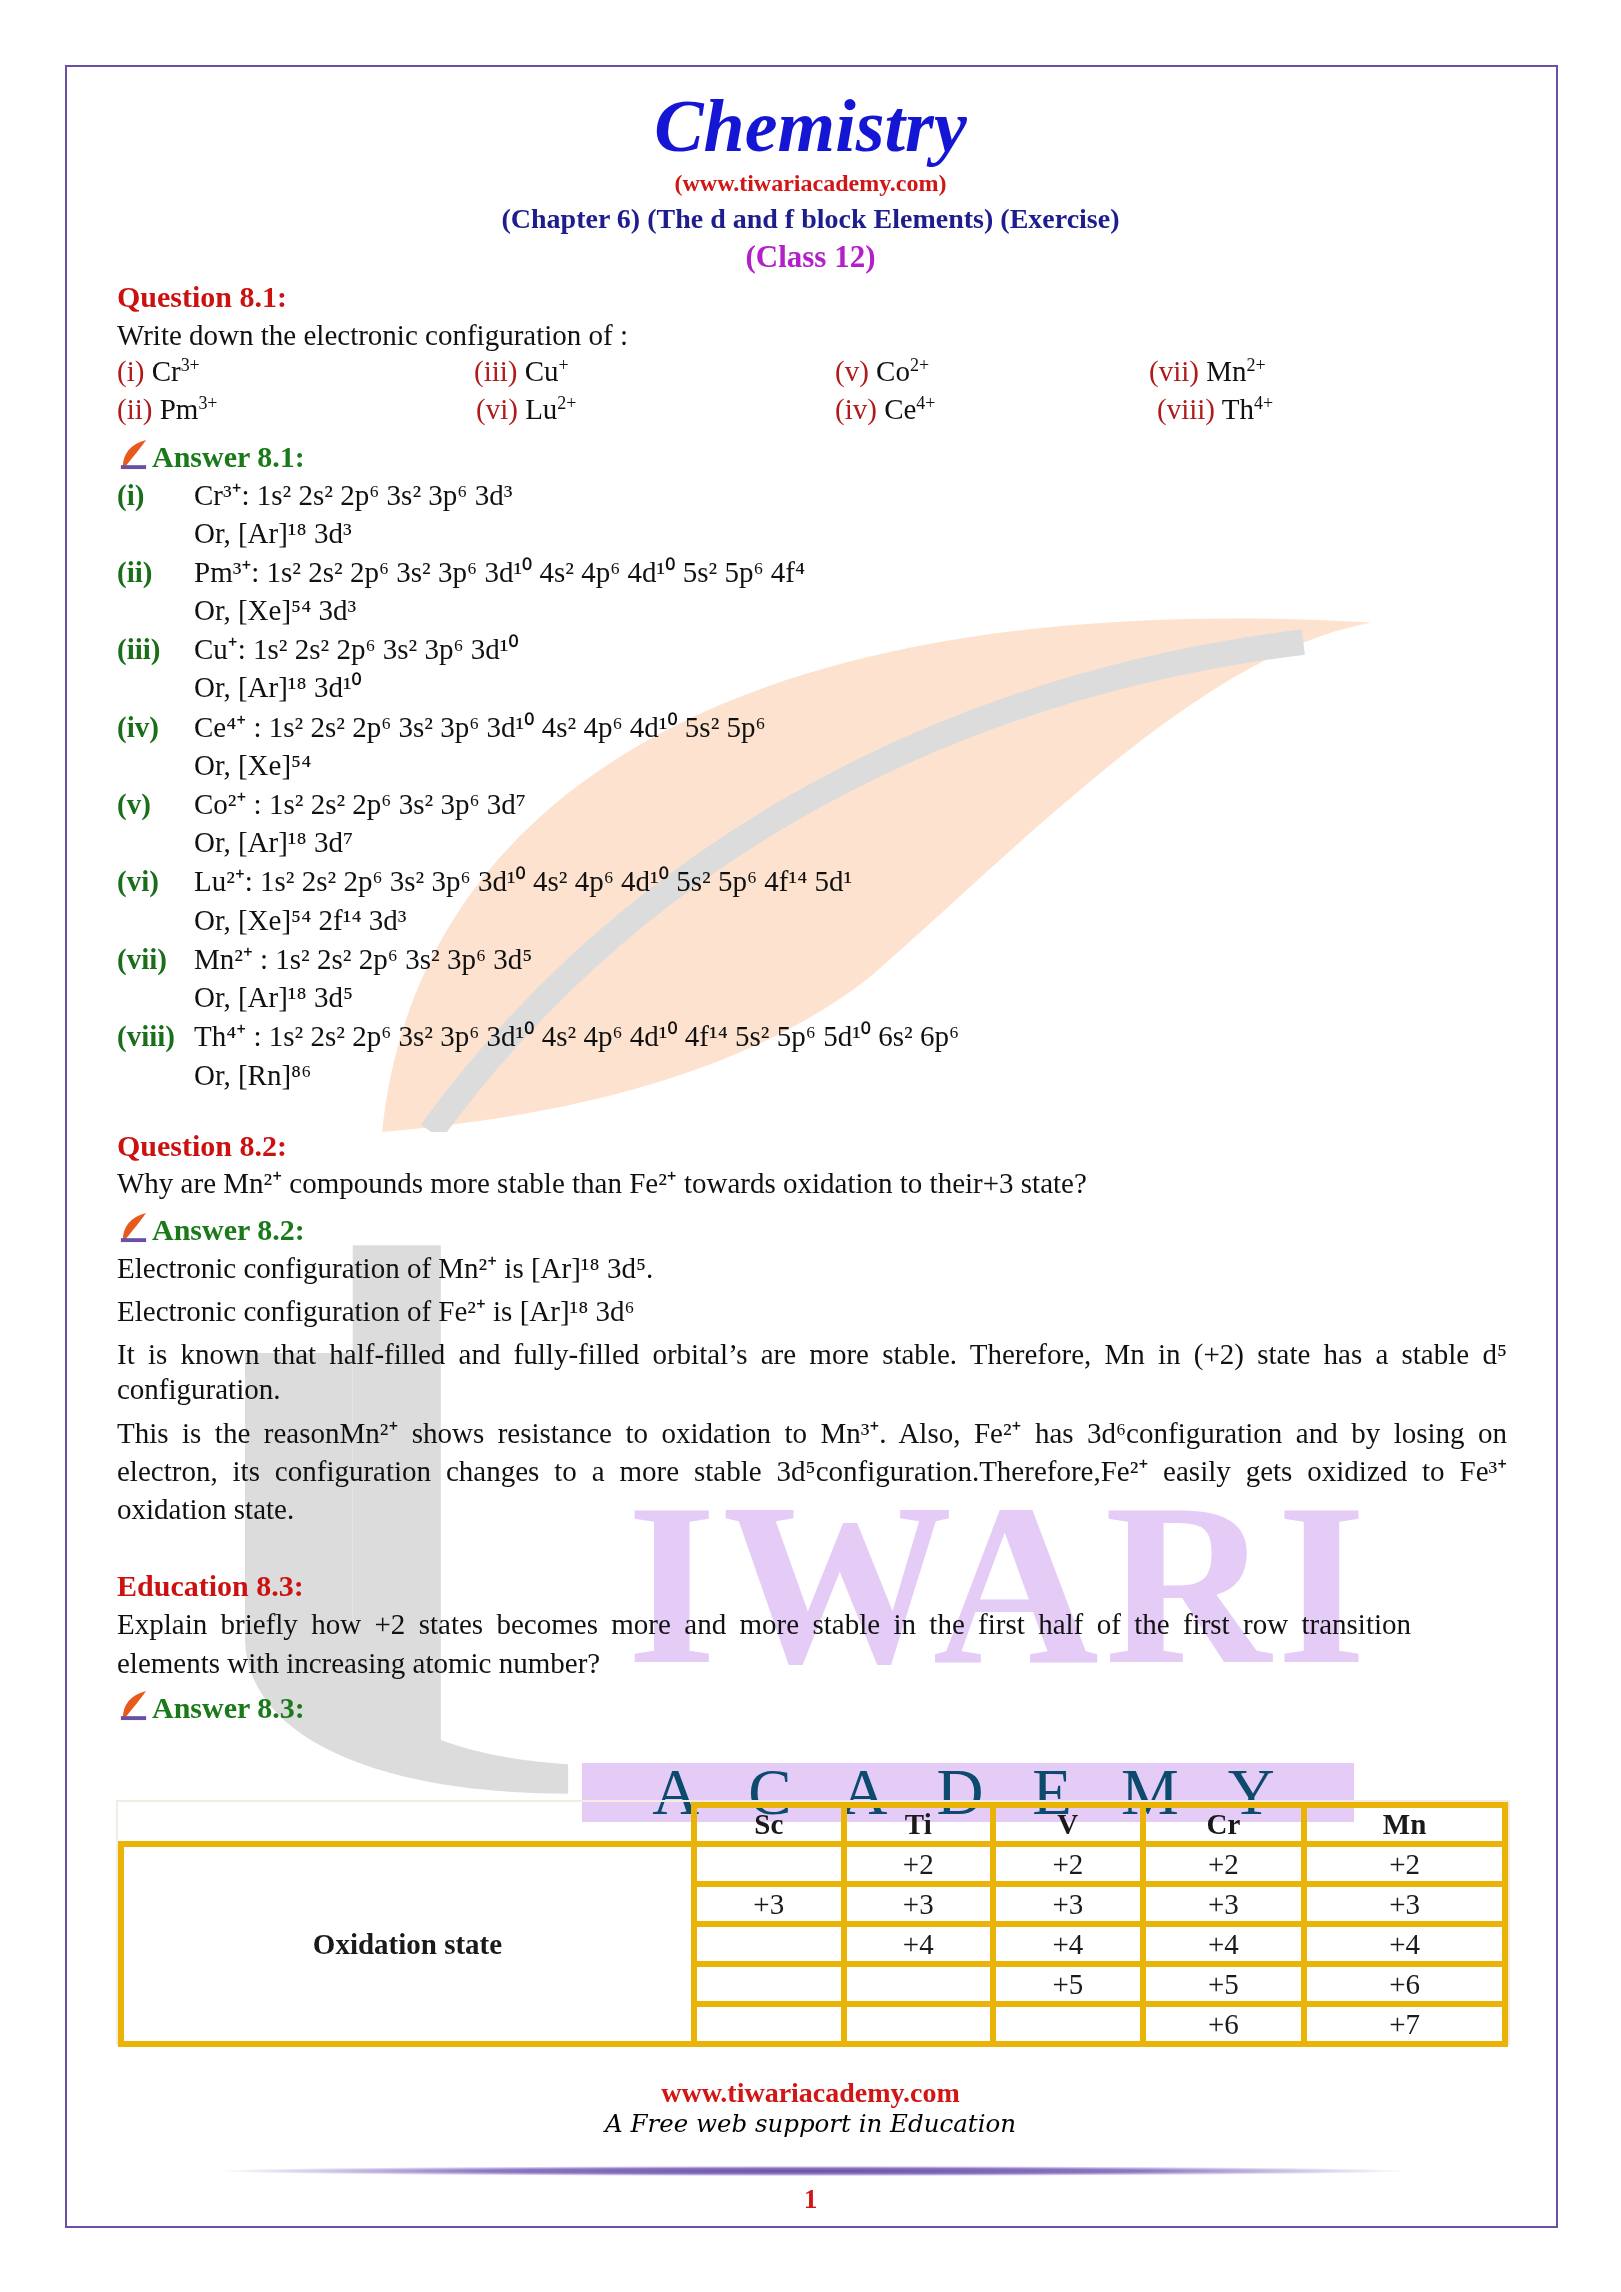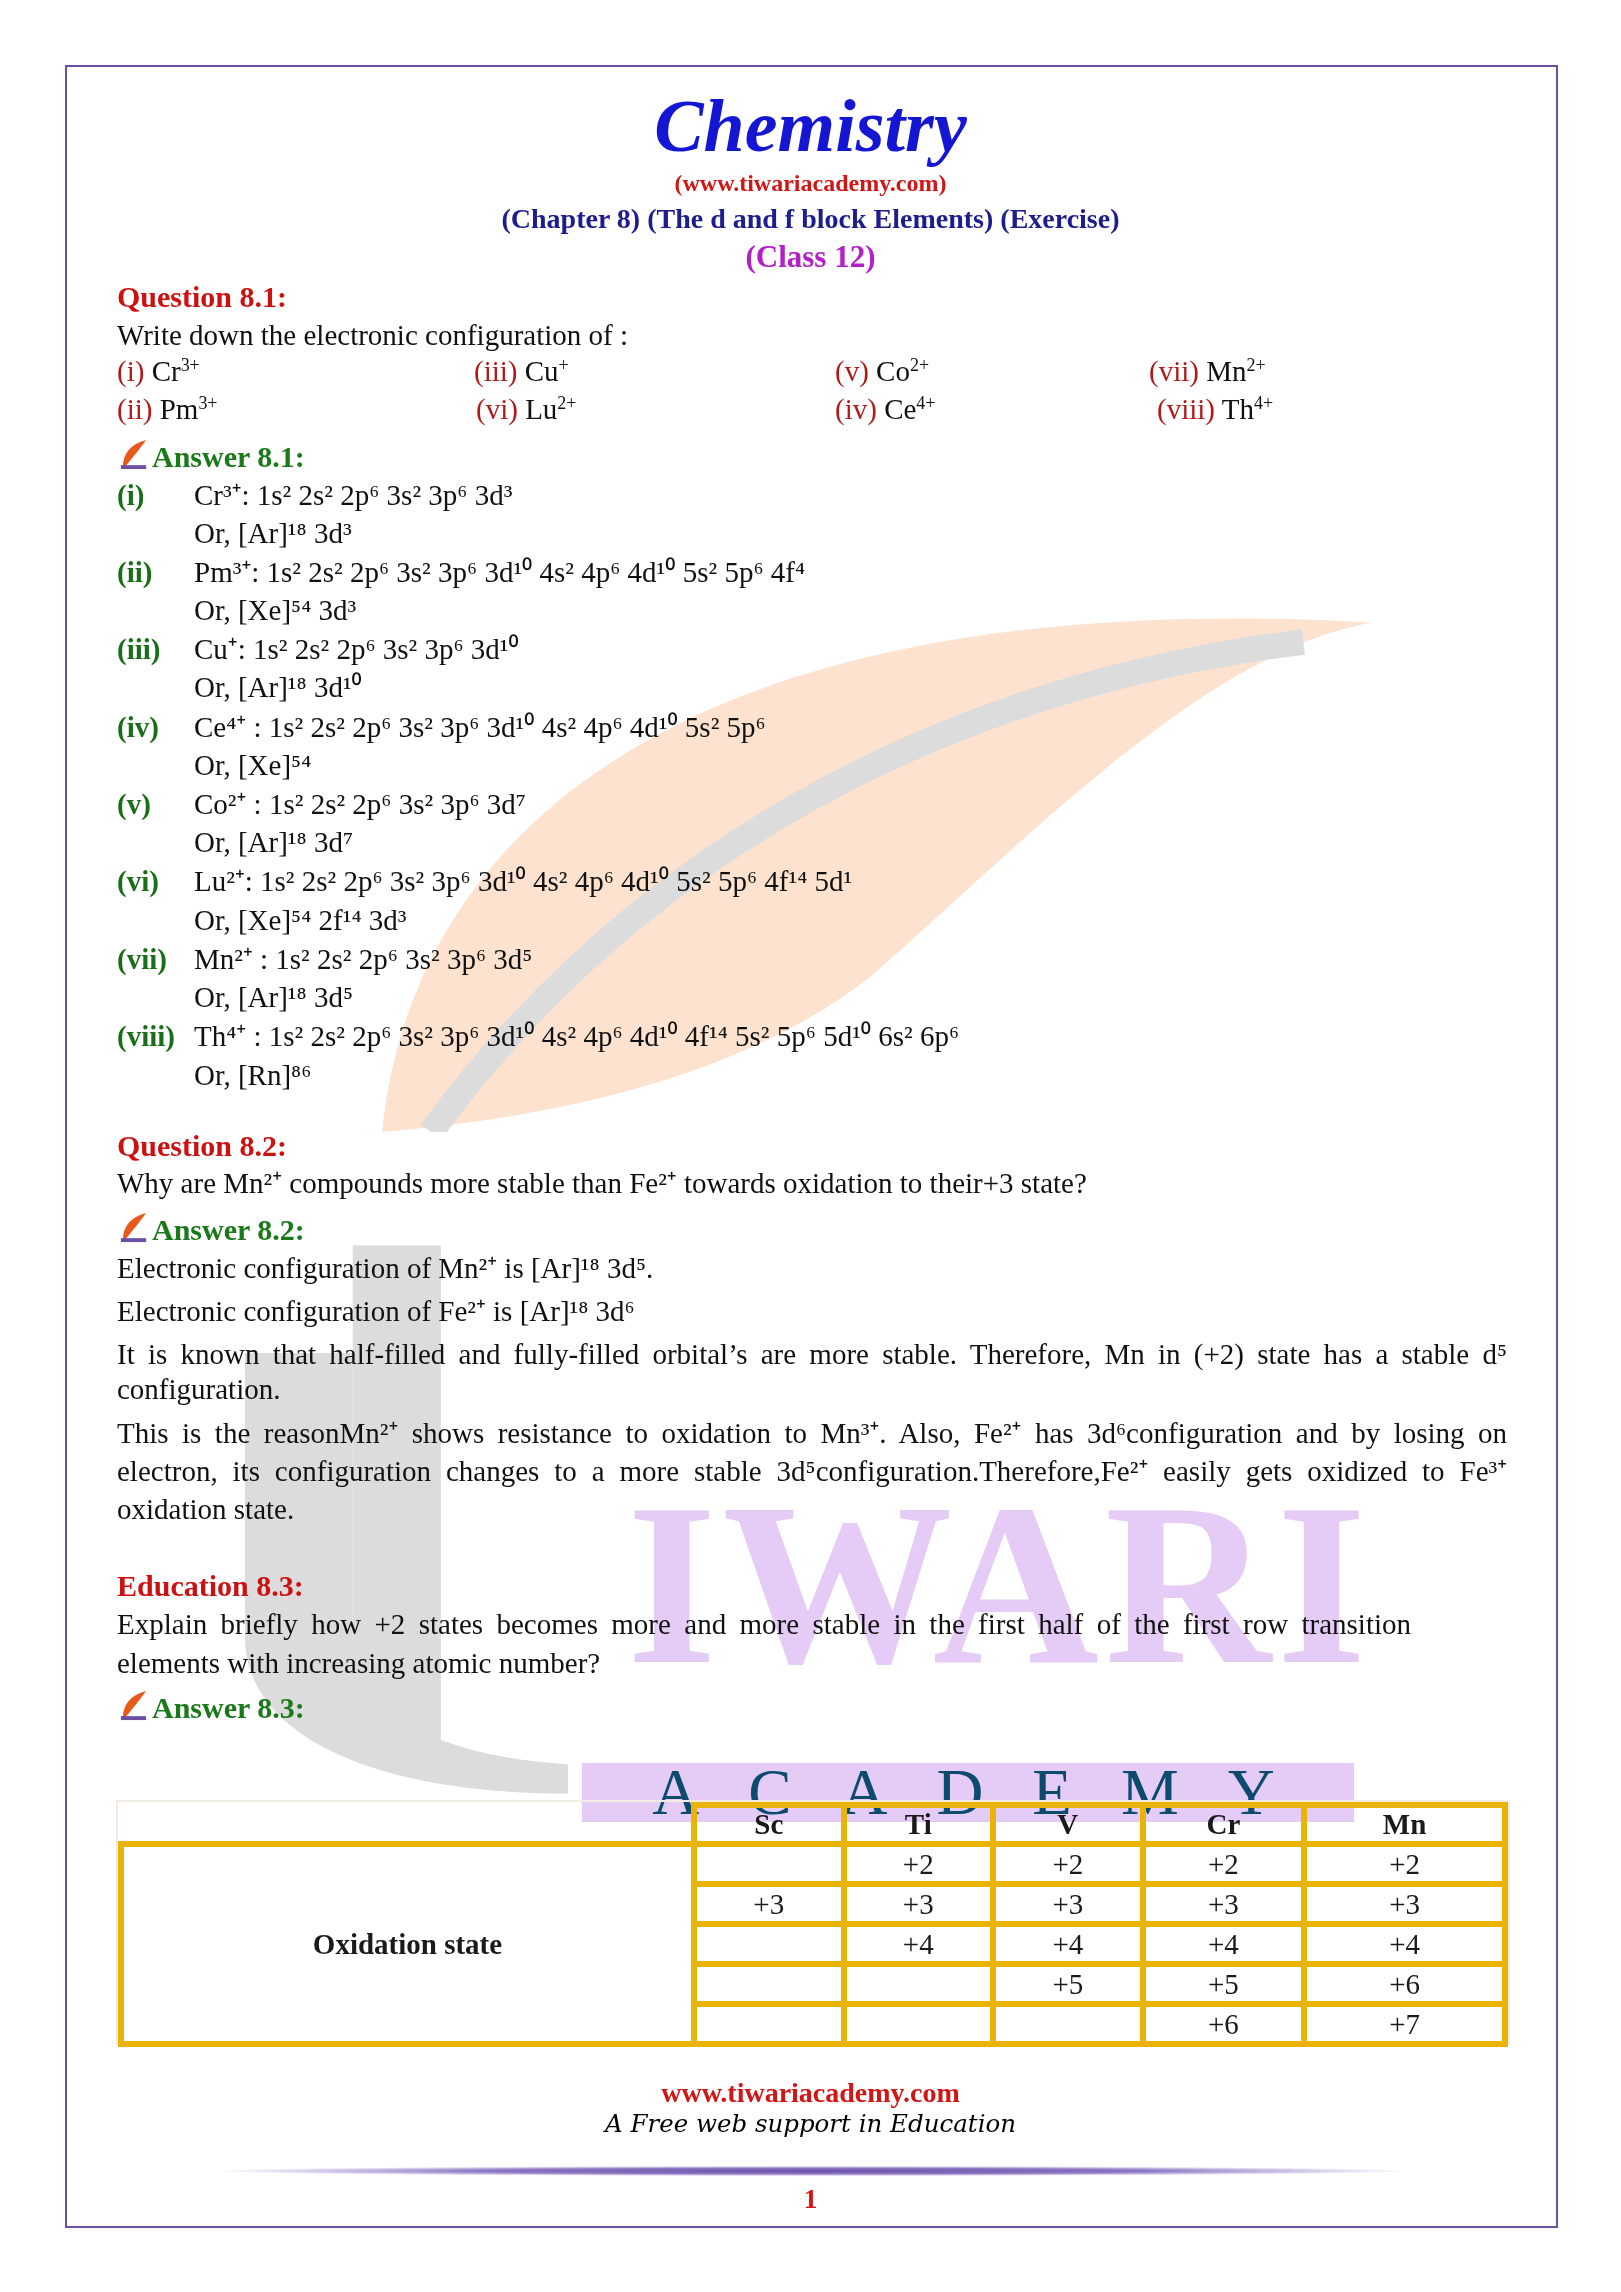--- a/index.html
+++ b/index.html
@@ -60,21 +60,21 @@
   <rect x="110" y="0" width="90" height="520" fill="#dcdcdc"></rect>
 </svg>
 <div class="wm-word">IWARI</div>
 <div class="wm-band"></div>
 <div class="wm-academy">ACADEMY</div>
 
 <div class="content">
 
   <div class="abs center title">Chemistry</div>
   <div class="abs center url">(www.tiwariacademy.com)</div>
-  <div class="abs center chapter">(Chapter 8) (The d and f block Elements) (Exercise)</div>
+  <div class="abs center chapter">(Chapter 6) (The d and f block Elements) (Exercise)</div>
   <div class="abs center classline">(Class 12)</div>
 
   <div class="abs q" style="left:117px; top:279px;">Question 8.1:</div>
   <div class="abs t" style="left:117px; top:318px;">Write down the electronic configuration of :</div>
 
   <div>
     <div class="abs t" style="left:117px; top:354px;"><span class="lbl-red">(i)</span> <span>Cr</span><sup>3+</sup></div>
     <div class="abs t" style="left:474px; top:354px;"><span class="lbl-red">(iii)</span> <span>Cu</span><sup>+</sup></div>
     <div class="abs t" style="left:835px; top:354px;"><span class="lbl-red">(v)</span> <span>Co</span><sup>2+</sup></div>
     <div class="abs t" style="left:1149px; top:354px;"><span class="lbl-red">(vii)</span> <span>Mn</span><sup>2+</sup></div>

